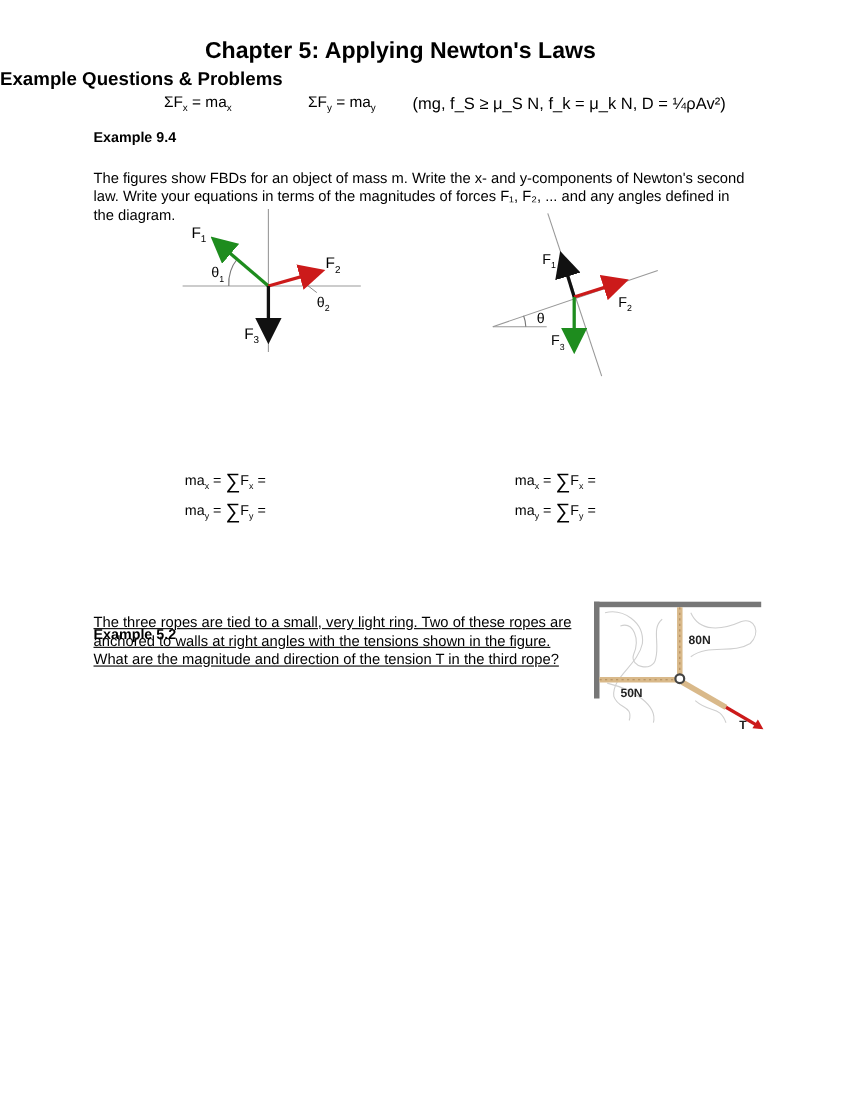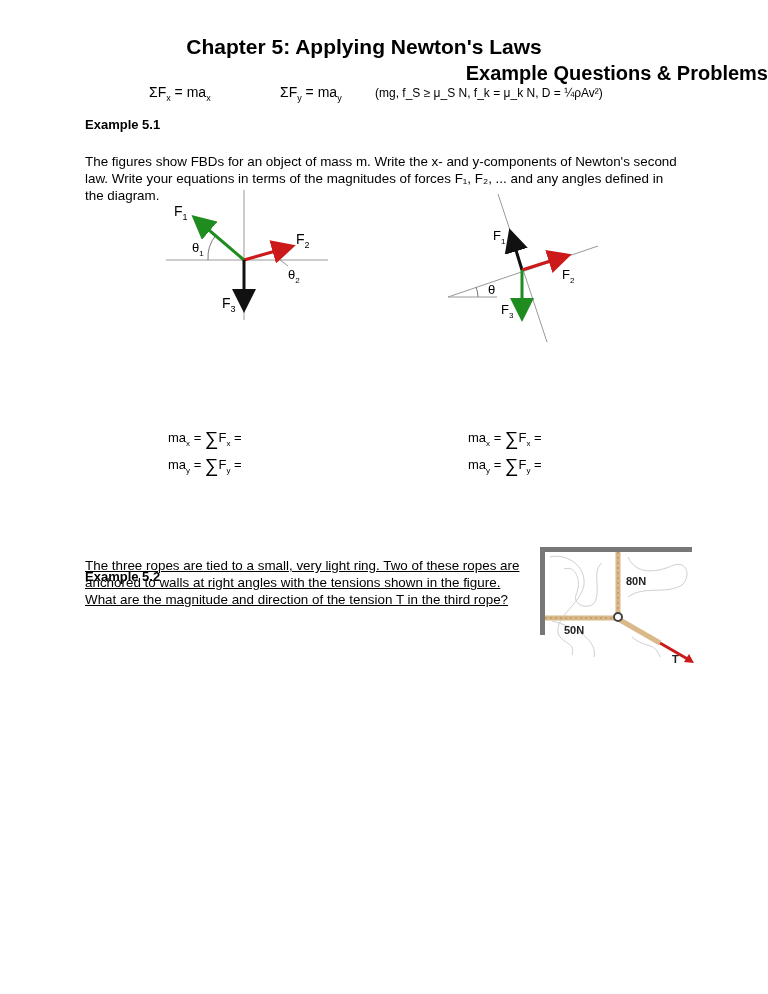--- a/index.html
+++ b/index.html
@@ -1,20 +1,20 @@
 <!DOCTYPE html>
 <html><head>
 <meta charset="utf-8">
 <style>
   html, body { margin: 0; padding: 0; background: #ffffff; }
   body { width: 768px; height: 994px; position: relative; overflow: hidden;
          font-family: "Liberation Sans", sans-serif; color: #000; }
   .abs { position: absolute; }
   .title { left: 0; width: 728px; top: 35px; text-align: center; font-size: 21px; font-weight: bold; }
-  .subtitle { left: 0; width: 768px; top: 62px; text-align: right; font-size: 20px; font-weight: bold; }
+  .subtitle { left: 0; width: 768px; top: 62px; text-align: left; font-size: 17px; font-weight: bold; }
   .eq { top: 84px; font-size: 14px; white-space: nowrap; }
   .eq sub { font-size: 9px; }
   .heading { font-size: 13px; font-weight: bold; }
   .para { font-size: 13.4px; line-height: 17px; }
   .fbd-eq { font-size: 13px; white-space: nowrap; }
   .fbd-eq sub { font-size: 8px; }
   .sigma { font-size: 19px; vertical-align: -3px; }
   svg text { font-family: "Liberation Sans", sans-serif; }
 </style>
 </head>
@@ -22,23 +22,23 @@
 
 <div class="abs title">Chapter 5: Applying Newton's Laws</div>
 <div class="abs subtitle">Example Questions &amp; Problems</div>
 
 <div class="abs eq" style="left:149px;text-align:center;">
   <span>ΣF</span><sub>x</sub><span> = ma</span><sub>x</sub>
 </div>
 <div class="abs eq" style="left:280px;">
   <span>ΣF</span><sub>y</sub><span> = ma</span><sub>y</sub>
 </div>
-<div class="abs eq" style="left:375px; font-size:12px; top:86px;">(mg, f_S ≥ μ_S N, f_k = μ_k N, D = ¼ρAv²)</div>
+<div class="abs eq" style="left:375px; font-size:15px; top:86px;">(mg, f_S ≥ μ_S N, f_k = μ_k N, D = ¼ρAv²)</div>
 
-<div class="abs heading" style="left:85px; top:117px;">Example 5.1</div>
+<div class="abs heading" style="left:85px; top:117px;">Example 9.4</div>
 <div class="abs para" style="left:85px; top:133px; width:600px;margin-top:20px;">The figures show FBDs for an object of mass m. Write the x- and y-components of Newton's second law. Write your equations in terms of the magnitudes of forces F₁, F₂, ... and any angles defined in the diagram.</div>
 
 <svg class="abs" style="left:140px; top:190px;" width="220" height="130">
   <defs>
     <marker id="ag" markerWidth="8" markerHeight="8" refX="6" refY="4" orient="auto">
         <path d="M0,0 L8,4 L0,8 Z" fill="#1e8c1e"></path>
       </marker>
     <marker id="ar" markerWidth="8" markerHeight="8" refX="6" refY="4" orient="auto">
         <path d="M0,0 L8,4 L0,8 Z" fill="#cc1a1a"></path>
       </marker>

